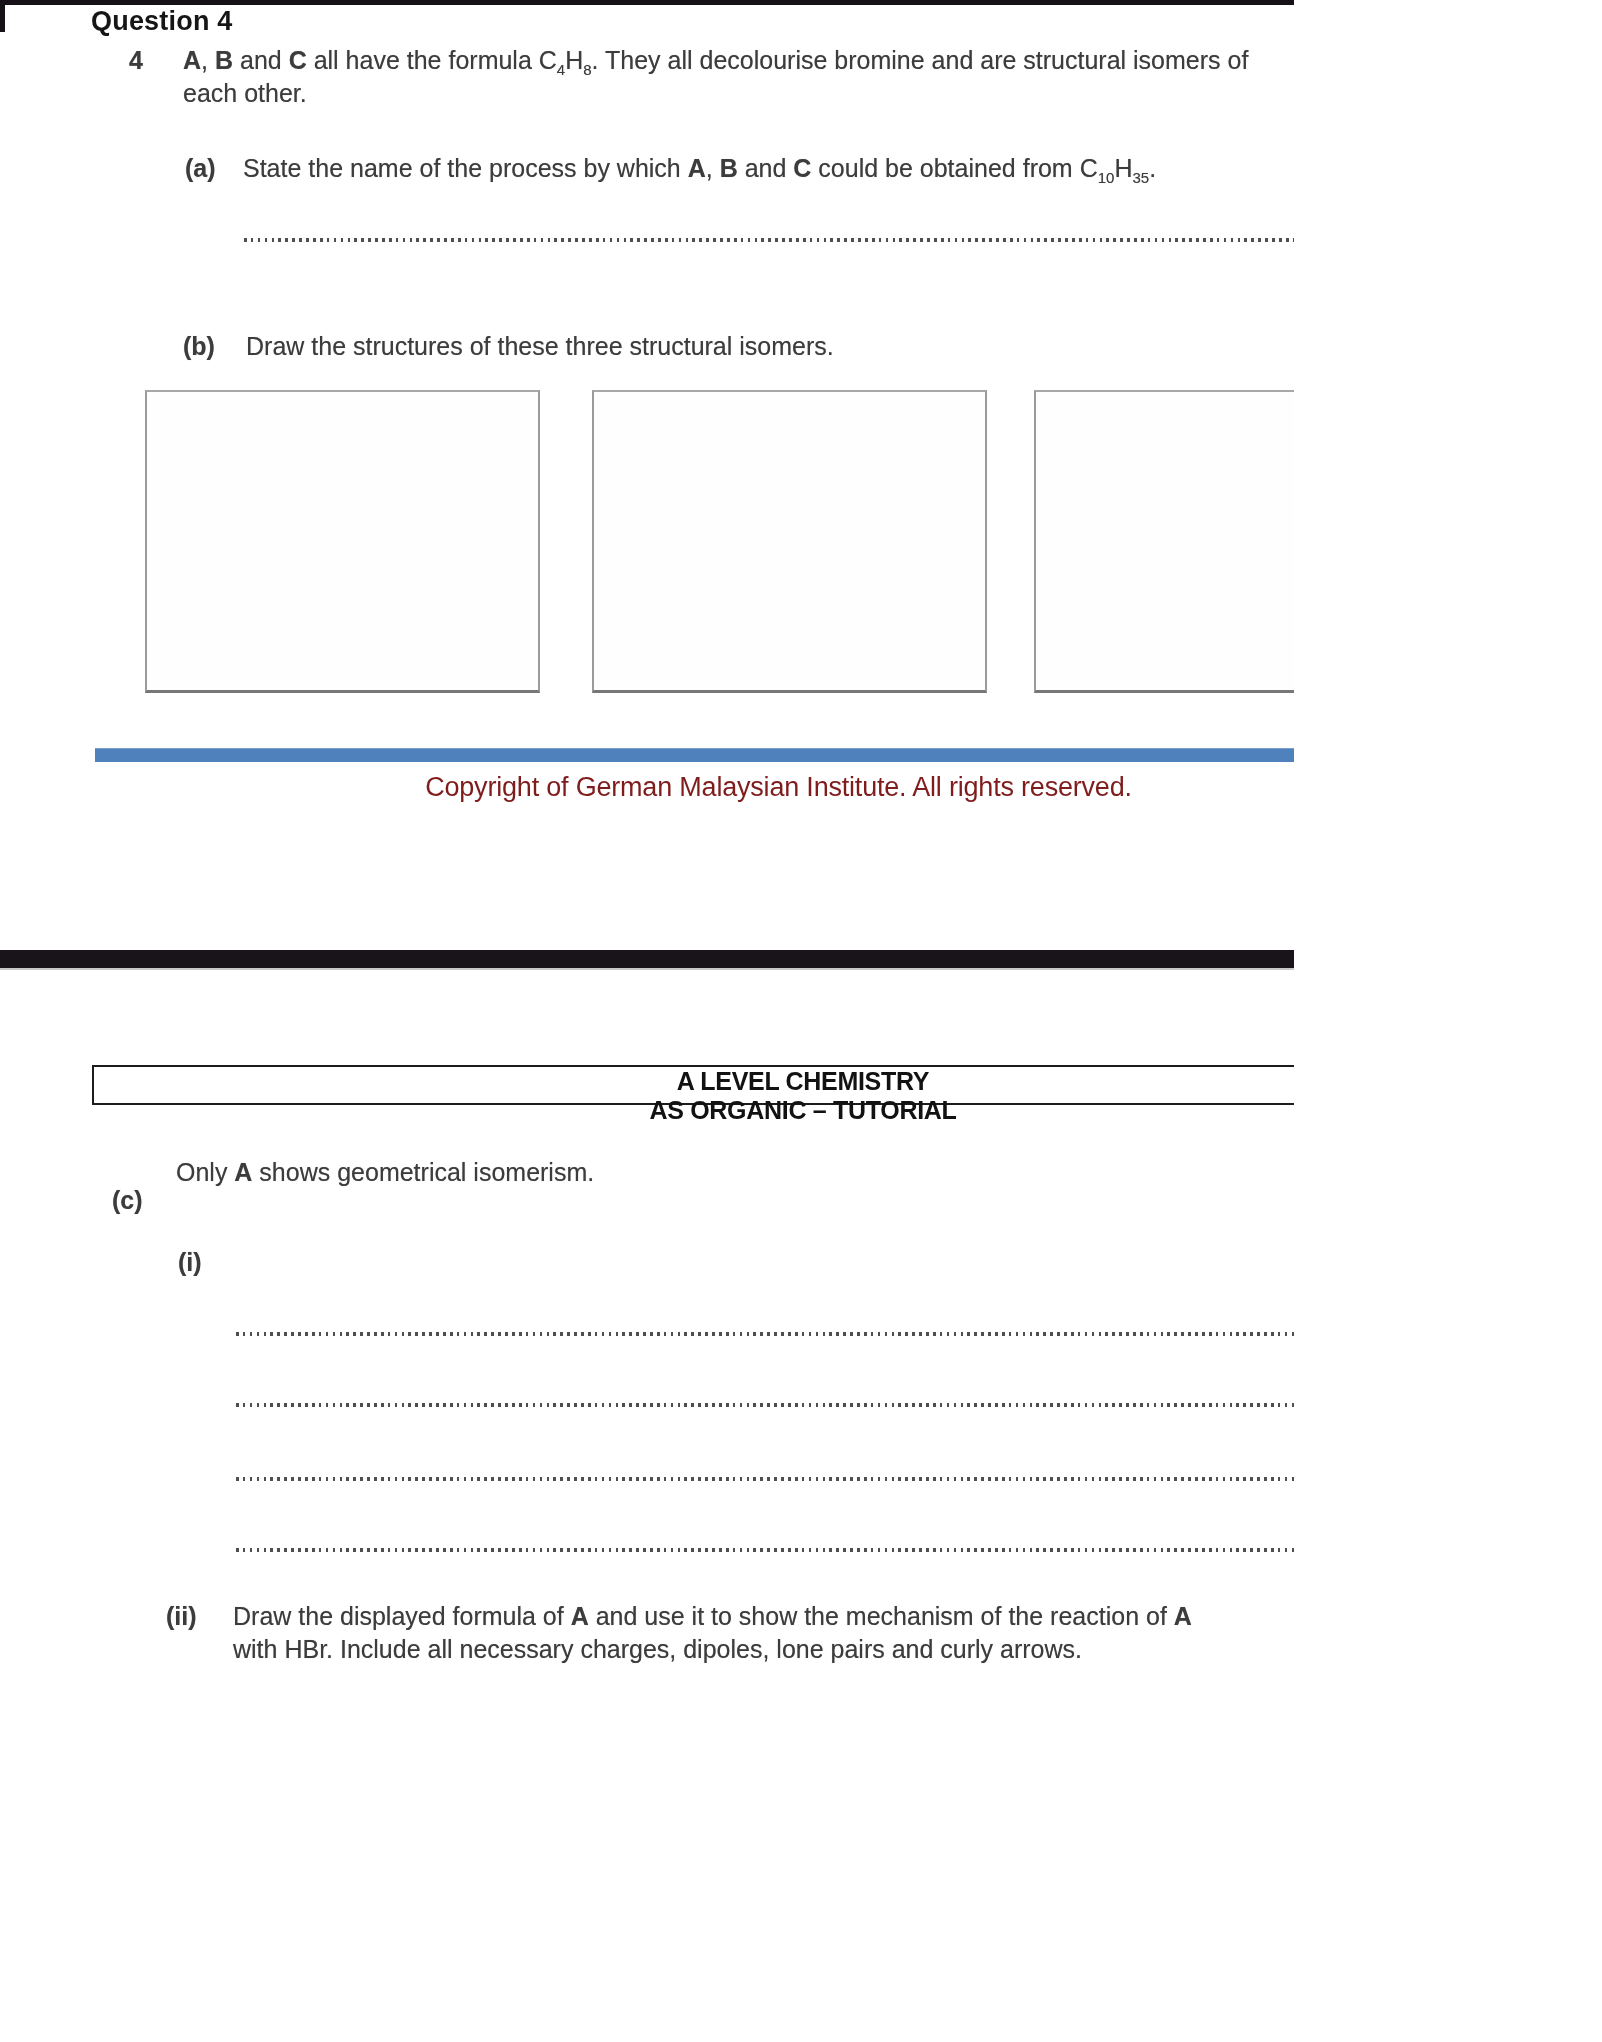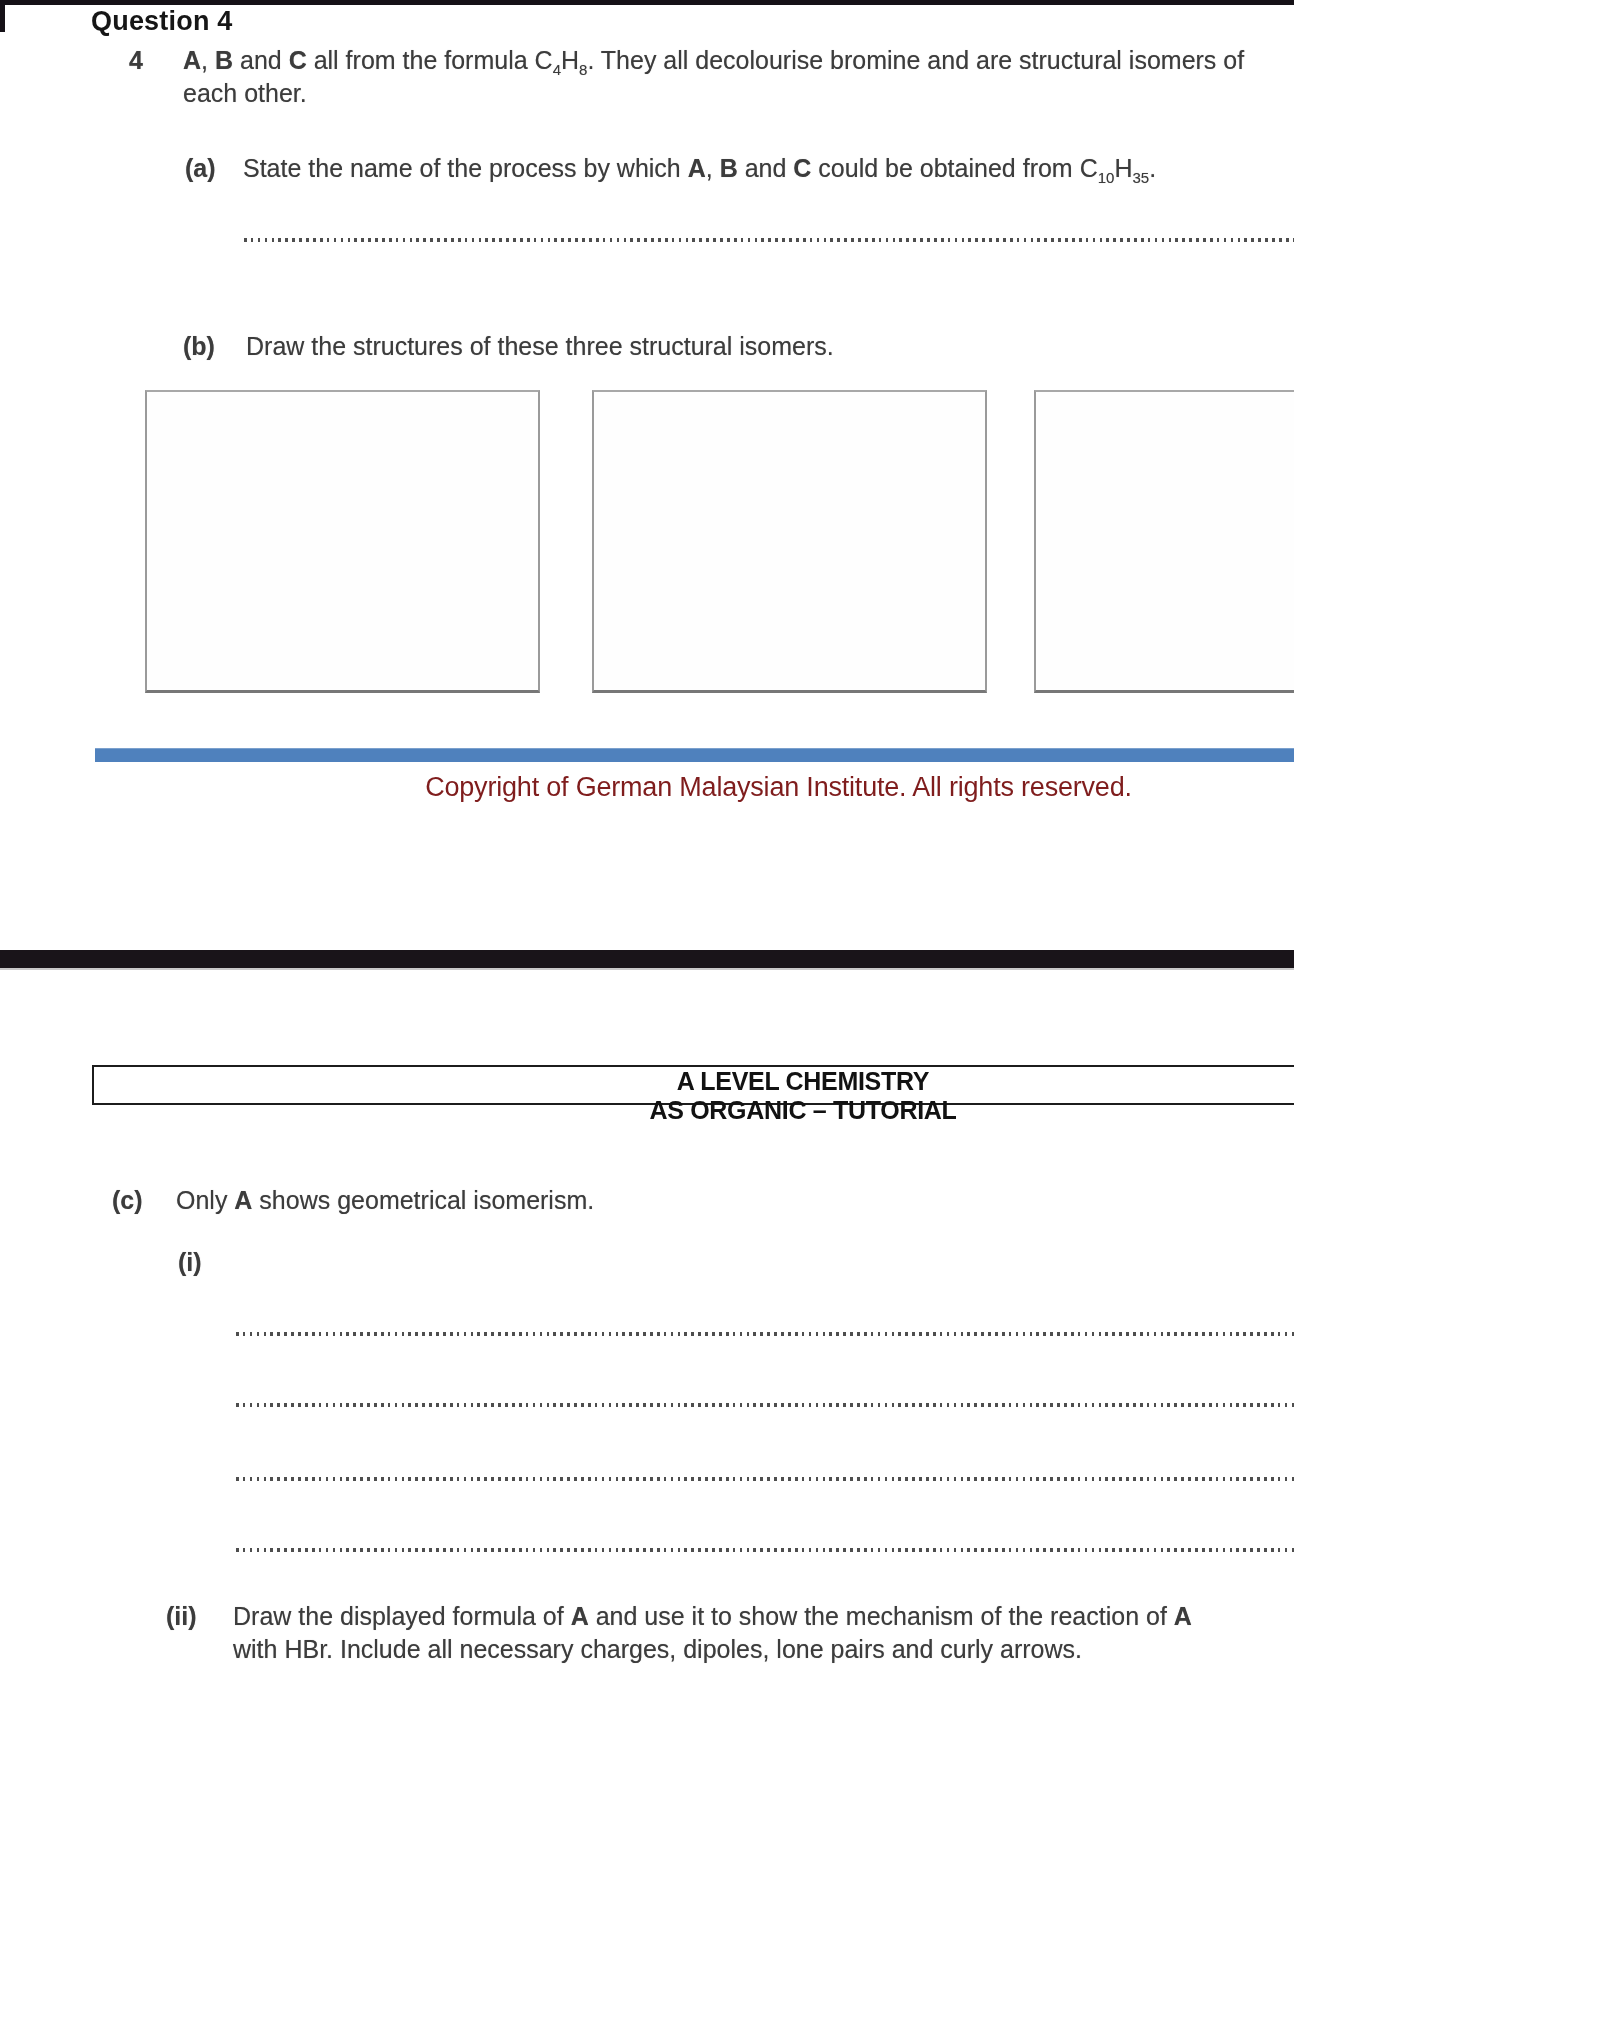--- a/index.html
+++ b/index.html
@@ -73,21 +73,21 @@
 
 <div id="page">
 
   <div class="abs edge" style="left:0; top:0; width:1602px; height:5px;"></div>
   <div class="abs edge" style="left:0; top:0; width:5px; height:32px;"></div>
   <div class="abs edge" style="left:1597px; top:0; width:5px; height:185px;"></div>
 
   <div class="abs crisp q-title" style="left:91px; top:6px;">Question 4</div>
 
   <div class="abs scan bold" style="left:129px; top:44px;">4</div>
-  <div class="abs scan" style="left:183px; top:44px;"><span style="font-weight: 700;">A</span><span>, </span><span style="font-weight: 700;">B</span><span> and </span><span style="font-weight: 700;">C</span><span> all from the formula C</span><sub>4</sub><span>H</span><sub>8</sub><span>. They all decolourise bromine and are structural isomers of</span></div>
+  <div class="abs scan" style="left:183px; top:44px;"><span style="font-weight: 700;">A</span><span>, </span><span style="font-weight: 700;">B</span><span> and </span><span style="font-weight: 700;">C</span><span> all have the formula C</span><sub>4</sub><span>H</span><sub>8</sub><span>. They all decolourise bromine and are structural isomers of</span></div>
   <div class="abs scan" style="left:183px; top:77px;"><span>each other.</span></div>
 
   <div class="abs scan bold" style="left:185px; top:152px;">(a)</div>
   <div class="abs scan" style="left:243px; top:152px;"><span>State the name of the process by which </span><span style="font-weight: 700;">A</span><span>, </span><span style="font-weight: 700;">B</span><span> and </span><span style="font-weight: 700;">C</span><span> could be obtained from C</span><sub>10</sub><span>H</span><sub>35</sub><span>.</span></div>
 
   <div class="abs dots" style="left:244px; top:238px; width:1138px;"></div>
   <div class="abs scan" style="left:1395px; top:224px;">[1]</div>
 
   <div class="abs scan bold" style="left:183px; top:330px;">(b)</div>
   <div class="abs scan" style="left:246px; top:330px;"><span>Draw the structures of these three </span><span style="font-weight: 400;">structural</span><span> isomers.</span></div>
@@ -101,21 +101,21 @@
   <div class="abs page-num" style="left:1438px; top:762px;">6</div>
 
   <div class="abs page-divider" style="left:0; top:950px; width:1602px; height:18px;"></div>
 
   <div class="abs header-bar" style="left:92px; top:1065px; width:1422px; height:40px;flex-direction:column;">
     <span>A LEVEL CHEMISTRY</span>
     <span>AS ORGANIC – TUTORIAL</span>
   </div>
 
   <div class="abs scan bold" style="left:112px; top:1184px;">(c)</div>
-  <div class="abs scan" style="left:176px; top:1184px;"><span>Only </span><span style="font-weight: 700;">A</span><span> shows geometrical isomerism.</span></div>
+  <div class="abs scan" style="left:176px; top:1156px;"><span>Only </span><span style="font-weight: 700;">A</span><span> shows geometrical isomerism.</span></div>
 
   <div class="abs scan bold" style="left:178px; top:1246px;">(i)</div>
 
   <div class="abs dots" style="left:236px; top:1332px; width:1214px;"></div>
   <div class="abs dots" style="left:236px; top:1403px; width:1214px;"></div>
   <div class="abs dots" style="left:236px; top:1477px; width:1214px;"></div>
   <div class="abs dots" style="left:236px; top:1548px; width:1162px;"></div>
   <div class="abs scan" style="left:1420px; top:1532px;">[2]</div>
 
   <div class="abs scan bold" style="left:166px; top:1600px;">(ii)</div>

